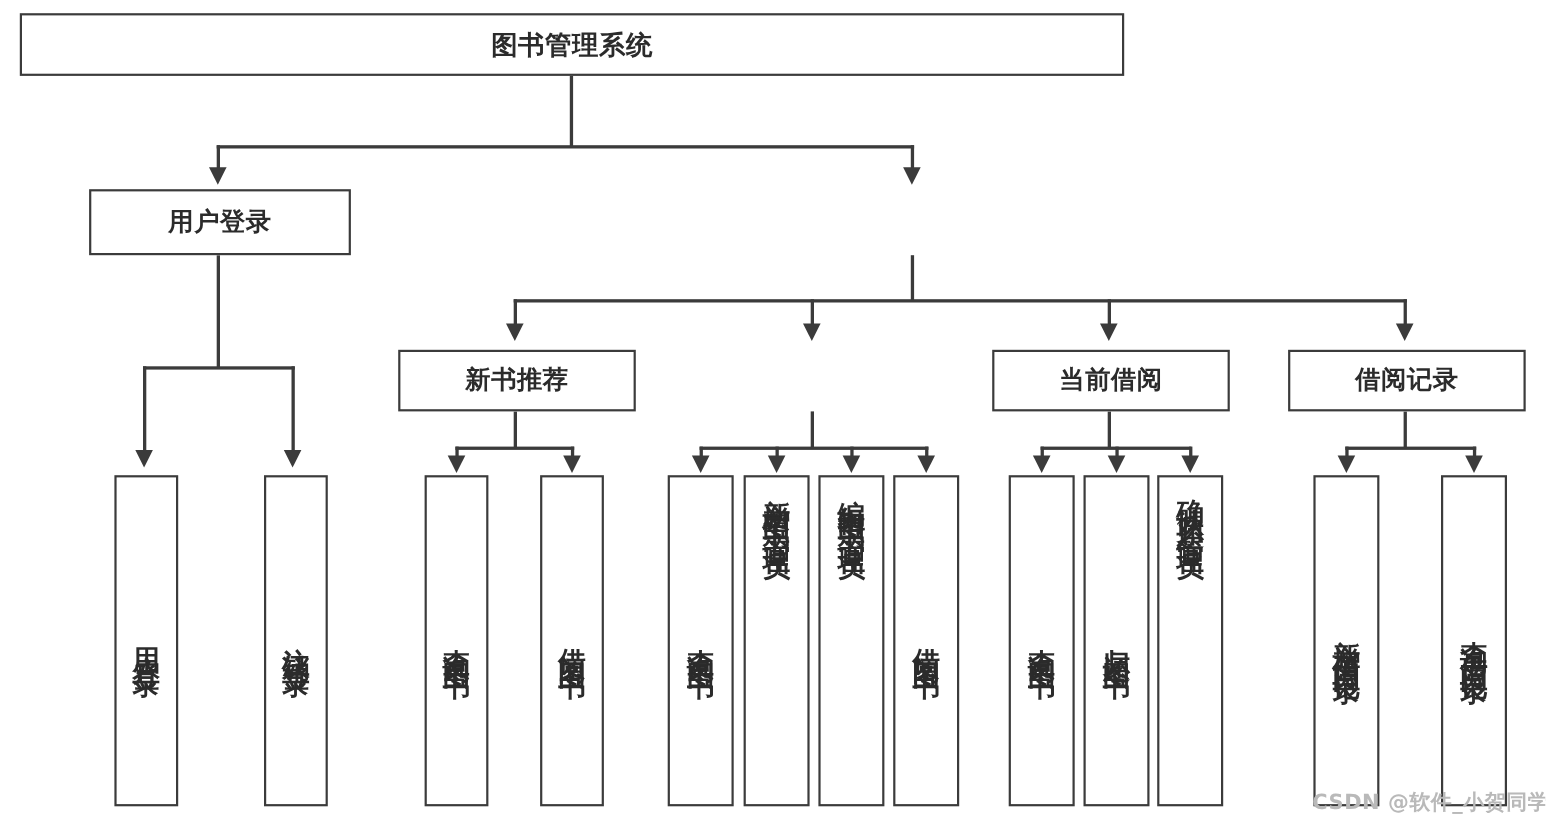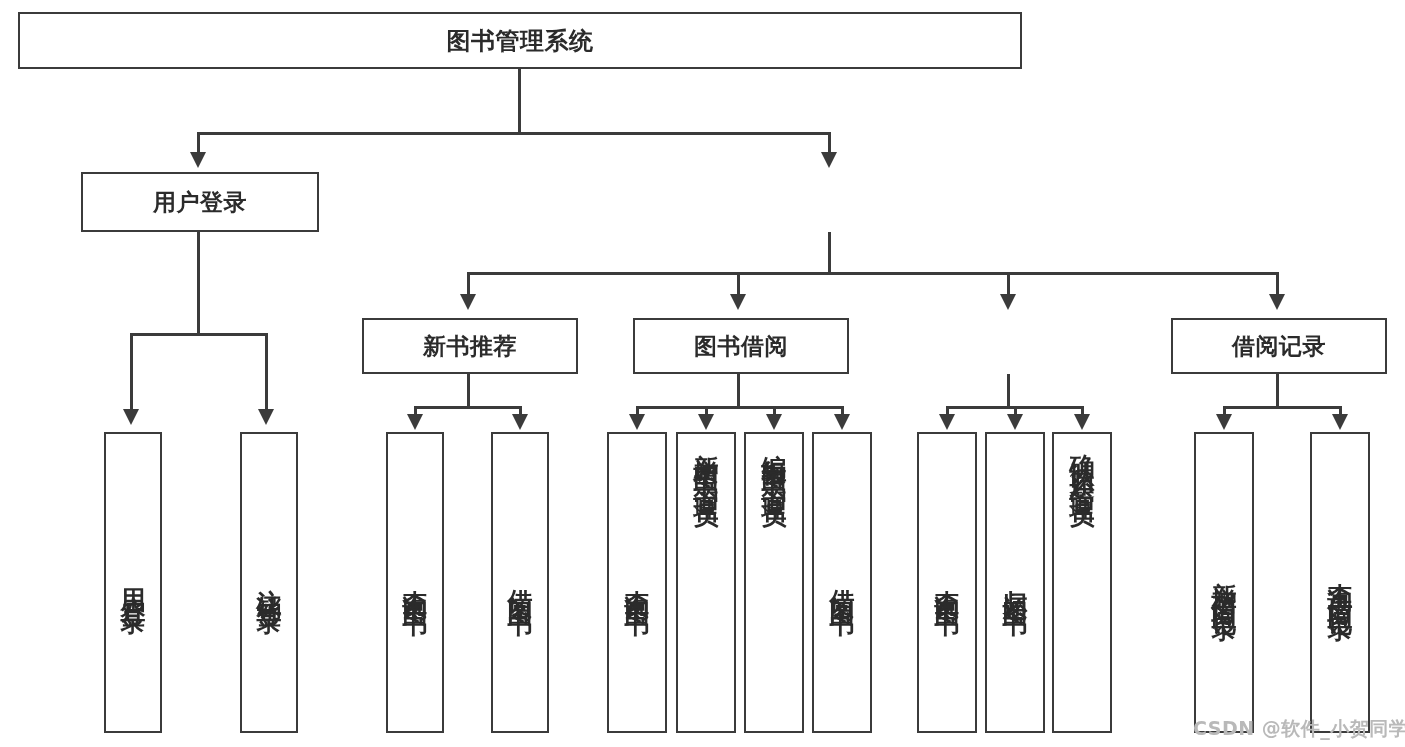--- a/index.html
+++ b/index.html
@@ -151,22 +151,22 @@
     <span class="node-label">图书管理系统</span>
   </div>
 
   <div class="node horiz" style="left:81px;top:172px;width:238px;height:60px;">
     <span class="node-label">用户登录</span>
   </div>
 
   <div class="node horiz" style="left:362px;top:318px;width:216px;height:56px;">
     <span class="node-label">新书推荐</span>
   </div>
-  <div class="node horiz" style="left:633px;top:318px;width:216px;height:56px;">
-    <span class="node-label">图书借阅</span>
+  <div class="node horiz" style="left:902px;top:318px;width:216px;height:56px;">
+    <span class="node-label">当前借阅</span>
   </div>
   <div class="node horiz" style="left:1171px;top:318px;width:216px;height:56px;">
     <span class="node-label">借阅记录</span>
   </div>
 
   <div class="node leaf v-center" style="left:104px;top:432px;width:58px;height:301px;">
     <span class="node-label">用户登录</span>
   </div>
   <div class="node leaf v-center" style="left:240px;top:432px;width:58px;height:301px;">
     <span class="node-label">注销登录</span>

